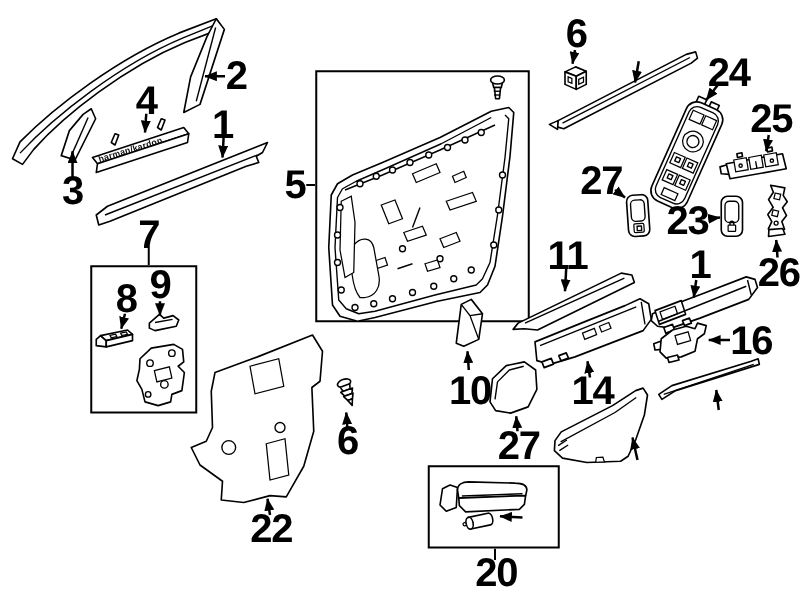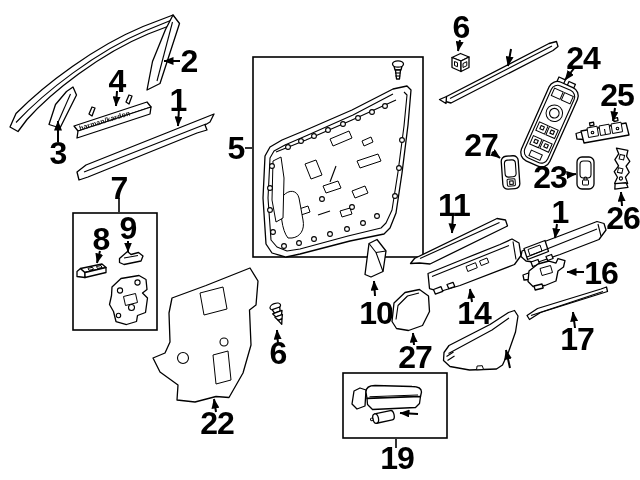--- a/index.html
+++ b/index.html
@@ -327,22 +327,21 @@
 <div class="co" style="left:278px;top:353px">6</div>
 <div class="co" style="left:119px;top:188px">7</div>
 <div class="co" style="left:101px;top:239px">8</div>
 <div class="co" style="left:128px;top:228px">9</div>
 <div class="co" style="left:376px;top:313px">10</div>
 <div class="co" style="left:454px;top:205px">11</div>
 <div class="co" style="left:461px;top:27px">6</div>
 <div class="co" style="left:474px;top:313px">14</div>
 <div class="co" style="left:560px;top:212px">1</div>
 <div class="co" style="left:601px;top:273px">16</div>
-<div class="co" style="left:577px;top:339px">17</div>
-<div class="co" style="left:397px;top:458px">19</div>
+<div class="co" style="left:397px;top:458px">20</div>
 <div class="co" style="left:415px;top:357px">27</div>
 <div class="co" style="left:217px;top:423px">22</div>
 <div class="co" style="left:550px;top:177px">23</div>
 <div class="co" style="left:583px;top:58px">24</div>
 <div class="co" style="left:617px;top:95px">25</div>
 <div class="co" style="left:623px;top:218px">26</div>
 <div class="co" style="left:481px;top:145px">27</div>
 
 <div class="badge-txt" style="left:78px;top:117px;transform:rotate(-17deg);">harman/kardon</div>
 

